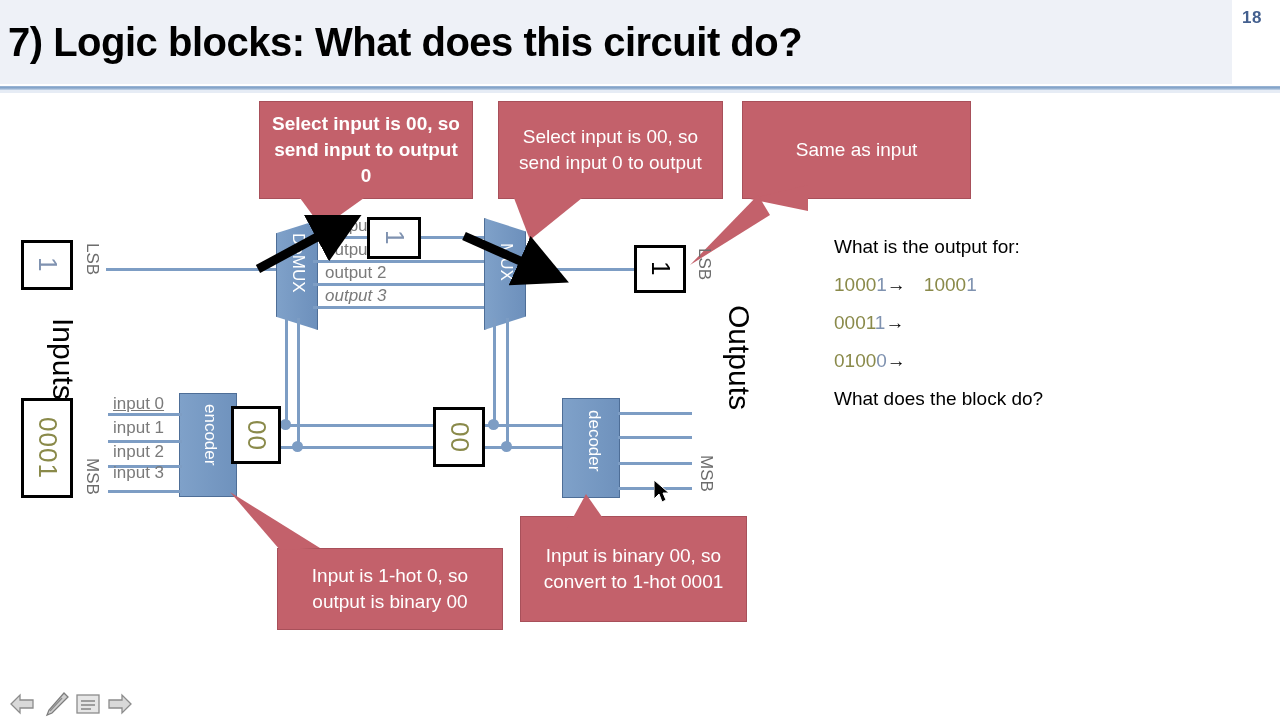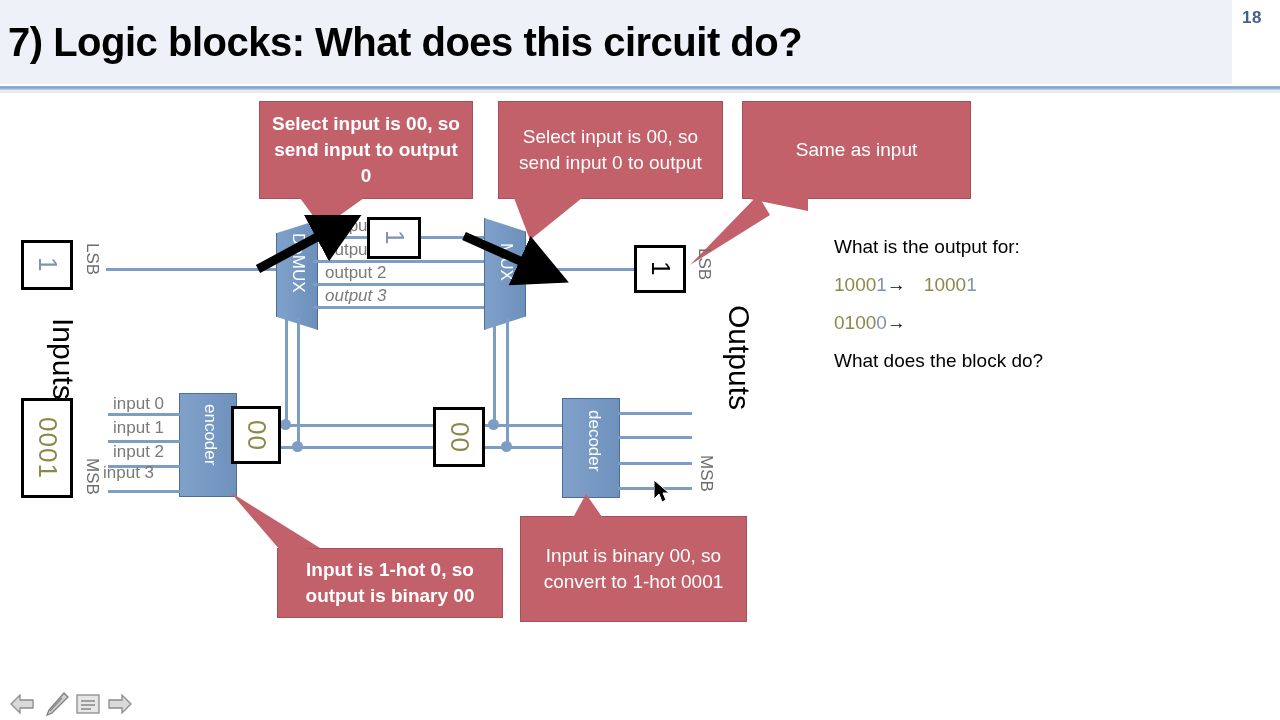--- a/index.html
+++ b/index.html
@@ -183,24 +183,24 @@
 <div class="dot" style="left:501px;top:441px;"></div>
 
 <div class="blk" style="left:179px;top:393px;width:58px;height:104px;"></div>
 <div class="vlabel" style="left:200px;top:404px;">encoder</div>
 
 <div class="wire" style="left:108px;top:413px;width:74px;"></div>
 <div class="wire" style="left:108px;top:440px;width:74px;"></div>
 <div class="wire" style="left:108px;top:465px;width:74px;"></div>
 <div class="wire" style="left:108px;top:490px;width:74px;"></div>
 
-<div class="portlbl" style="left:113px;top:394px;">input 0</div>
+<div class="portlbl" style="left:113px;top:394px;text-decoration:underline;">input 0</div>
 <div class="portlbl" style="left:113px;top:418px;">input 1</div>
 <div class="portlbl" style="left:113px;top:442px;">input 2</div>
-<div class="portlbl" style="left:103px;top:463px;">input 3</div>
+<div class="portlbl" style="left:113px;top:463px;">input 3</div>
 
 <div class="valbox" style="left:231px;top:406px;width:50px;height:58px;">
   <span class="bin-a">00</span>
 </div>
 
 <div class="valbox" style="left:433px;top:407px;width:52px;height:60px;">
   <span class="bin-a">00</span>
 </div>
 
 <div class="blk" style="left:562px;top:398px;width:58px;height:100px;"></div>
@@ -224,21 +224,21 @@
 
 <svg width="120" height="90" style="position:absolute;left:458px;top:228px;pointer-events:none;">
   <defs>
     <marker id="ah2" markerWidth="6" markerHeight="6" refX="2" refY="3" orient="auto">
       <path d="M0,0 L6,3 L0,6 z" fill="#000"></path>
     </marker>
   </defs>
   <line x1="6" y1="8" x2="78" y2="40" stroke="#000" stroke-width="9" marker-end="url(#ah2)"></line>
 </svg>
 
-<div class="callout" style="left:277px;top:548px;width:226px;height:70px;font-weight:bold;">
+<div class="callout" style="left:277px;top:548px;width:226px;height:82px;">
   <span>Input is 1-hot 0, so output is binary 00</span>
 </div>
 <svg width="120" height="70" style="position:absolute;left:230px;top:492px;">
   <polygon points="0,0 90,56 50,58" fill="#c3616b"></polygon>
 </svg>
 
 <div class="callout" style="left:520px;top:516px;width:227px;height:106px;">
   <span>Input is binary 00, so convert to 1-hot 0001</span>
 </div>
 <svg width="70" height="44" style="position:absolute;left:562px;top:494px;">
@@ -246,20 +246,23 @@
 </svg>
 
 <div id="qpanel">
   <div class="qline">What is the output for:</div>
 
   <div class="qline">
     <span class="bin-a">1000</span><span class="bin-b">1</span><span class="arrow-gl">→</span><span class="bin-a outv">1000</span><span class="bin-b">1</span>
   </div>
 
 
+  <div class="qline">
+    <span class="bin-a">0001</span><span class="bin-b">1</span><span class="arrow-gl">→</span><span class="bin-a outv"></span><span class="bin-b"></span>
+  </div>
 
   <div class="qline">
     <span class="bin-a">0100</span><span class="bin-b">0</span><span class="arrow-gl">→</span><span class="bin-a outv"></span><span class="bin-b"></span>
   </div>
 
 
   <div class="qline">What does the block do?</div>
 </div>
 
 <svg id="cursor" width="18" height="26">

